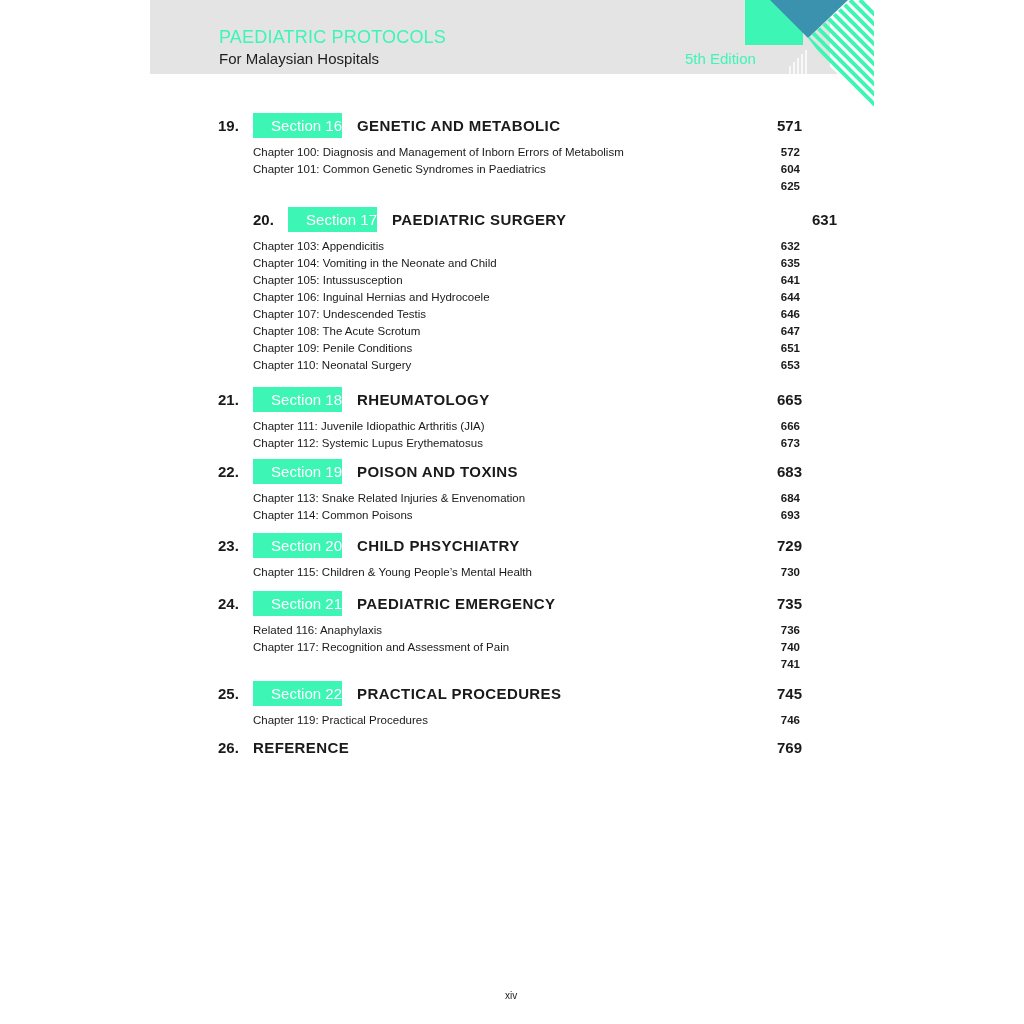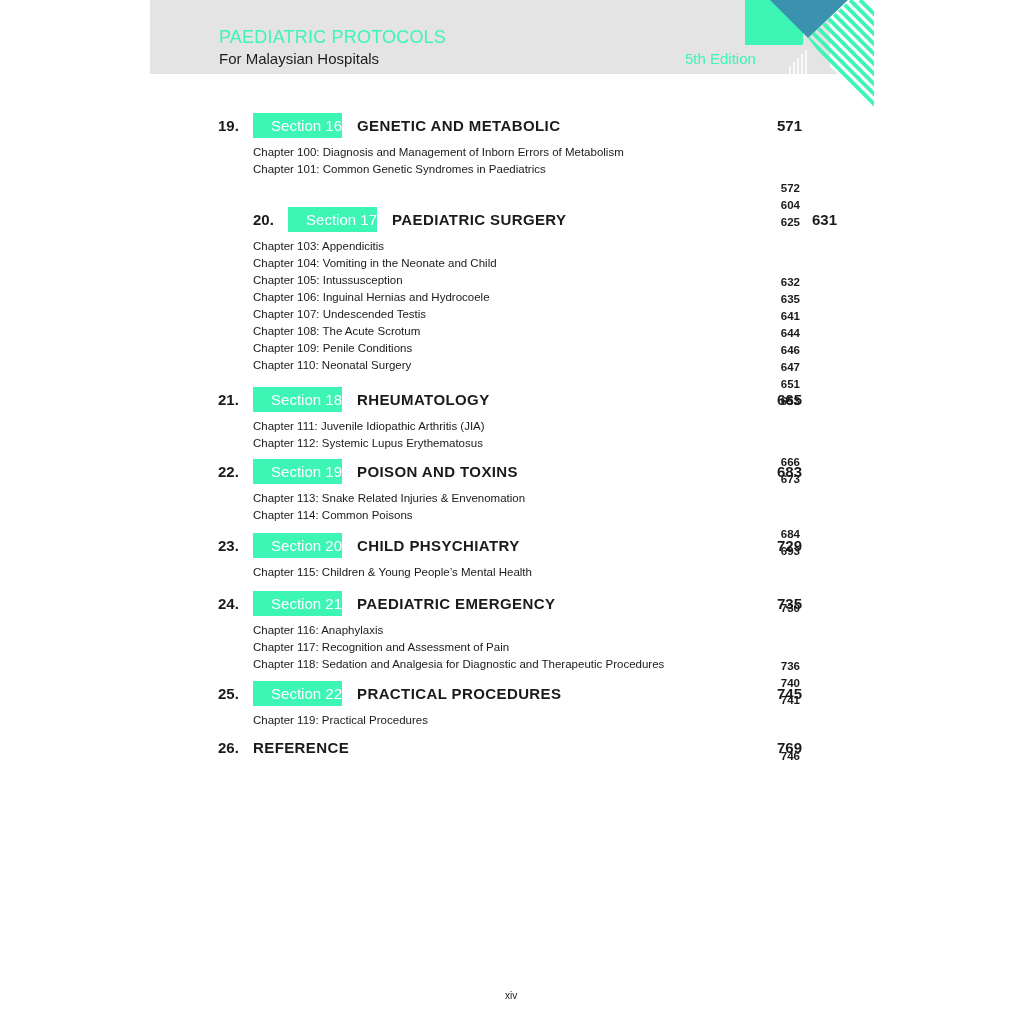--- a/index.html
+++ b/index.html
@@ -15,21 +15,21 @@
   .toc { position: absolute; left: 68px; top: 0; width: 584px; }
   .sec-row { position: absolute; left: 0; width: 584px; height: 26px; }
   .sec-num { position: absolute; left: 0; top: 4px; font-weight: bold; font-size: 15px; }
   .badge { position: absolute; left: 35px; top: 0; width: 89px; height: 25px; background: #3df5b5;
            color: #ffffff; font-size: 15px; line-height: 25px; text-align: right; padding-right: 0; box-sizing: border-box; }
   .sec-title { position: absolute; left: 139px; top: 4px; font-weight: bold; font-size: 15px; letter-spacing: 0.4px; }
   .sec-title.noBadge { left: 35px; }
   .sec-page { position: absolute; right: 0; top: 4px; font-weight: bold; font-size: 15px; }
   .ch-row { position: absolute; left: 35px; width: 549px; height: 17px; font-size: 11.5px; }
   .ch-title { position: absolute; left: 0; top: 0; white-space: nowrap; }
-  .ch-page { position: absolute; right: 2px; top: 0; font-weight: bold; font-size: 11.5px; margin-top: 36px; }
+  .ch-page { position: absolute; right: 2px; top: 0; font-weight: bold; font-size: 11.5px; }
   .footer { position: absolute; left: 355px; top: 990px; font-size: 10px; color: #222; }
 </style>
 </head>
 <body>
 
 <div class="page">
   <div class="header-band">
     <div class="brand-title">PAEDIATRIC PROTOCOLS</div>
     <div class="brand-sub">For Malaysian Hospitals</div>
     <div class="edition">5th Edition</div>
@@ -161,29 +161,28 @@
         <span class="ch-title">Chapter 115: Children &amp; Young People’s Mental Health</span>
         <span class="ch-page">730</span>
       </div>
       <div class="sec-row" style="top: 591px;">
         <span class="sec-num">24.</span>
         <span class="badge">Section 21</span>
         <span class="sec-title">PAEDIATRIC EMERGENCY</span>
         <span class="sec-page">735</span>
       </div>
       <div class="ch-row" style="top: 624px;">
-        <span class="ch-title">Chapter 116: Anaphylaxis</span>
+        <span class="ch-title">Related 116: Anaphylaxis</span>
         <span class="ch-page">736</span>
       </div>
       <div class="ch-row" style="top: 641px;">
         <span class="ch-title">Chapter 117: Recognition and Assessment of Pain</span>
         <span class="ch-page">740</span>
       </div>
       <div class="ch-row" style="top: 658px;">
-        <span class="ch-title">Chapter 118: Sedation and Analgesia for Diagnostic and Therapeutic Procedures</span>
         <span class="ch-page">741</span>
       </div>
       <div class="sec-row" style="top: 681px;">
         <span class="sec-num">25.</span>
         <span class="badge">Section 22</span>
         <span class="sec-title">PRACTICAL PROCEDURES</span>
         <span class="sec-page">745</span>
       </div>
       <div class="ch-row" style="top: 714px;">
         <span class="ch-title">Chapter 119: Practical Procedures</span>

